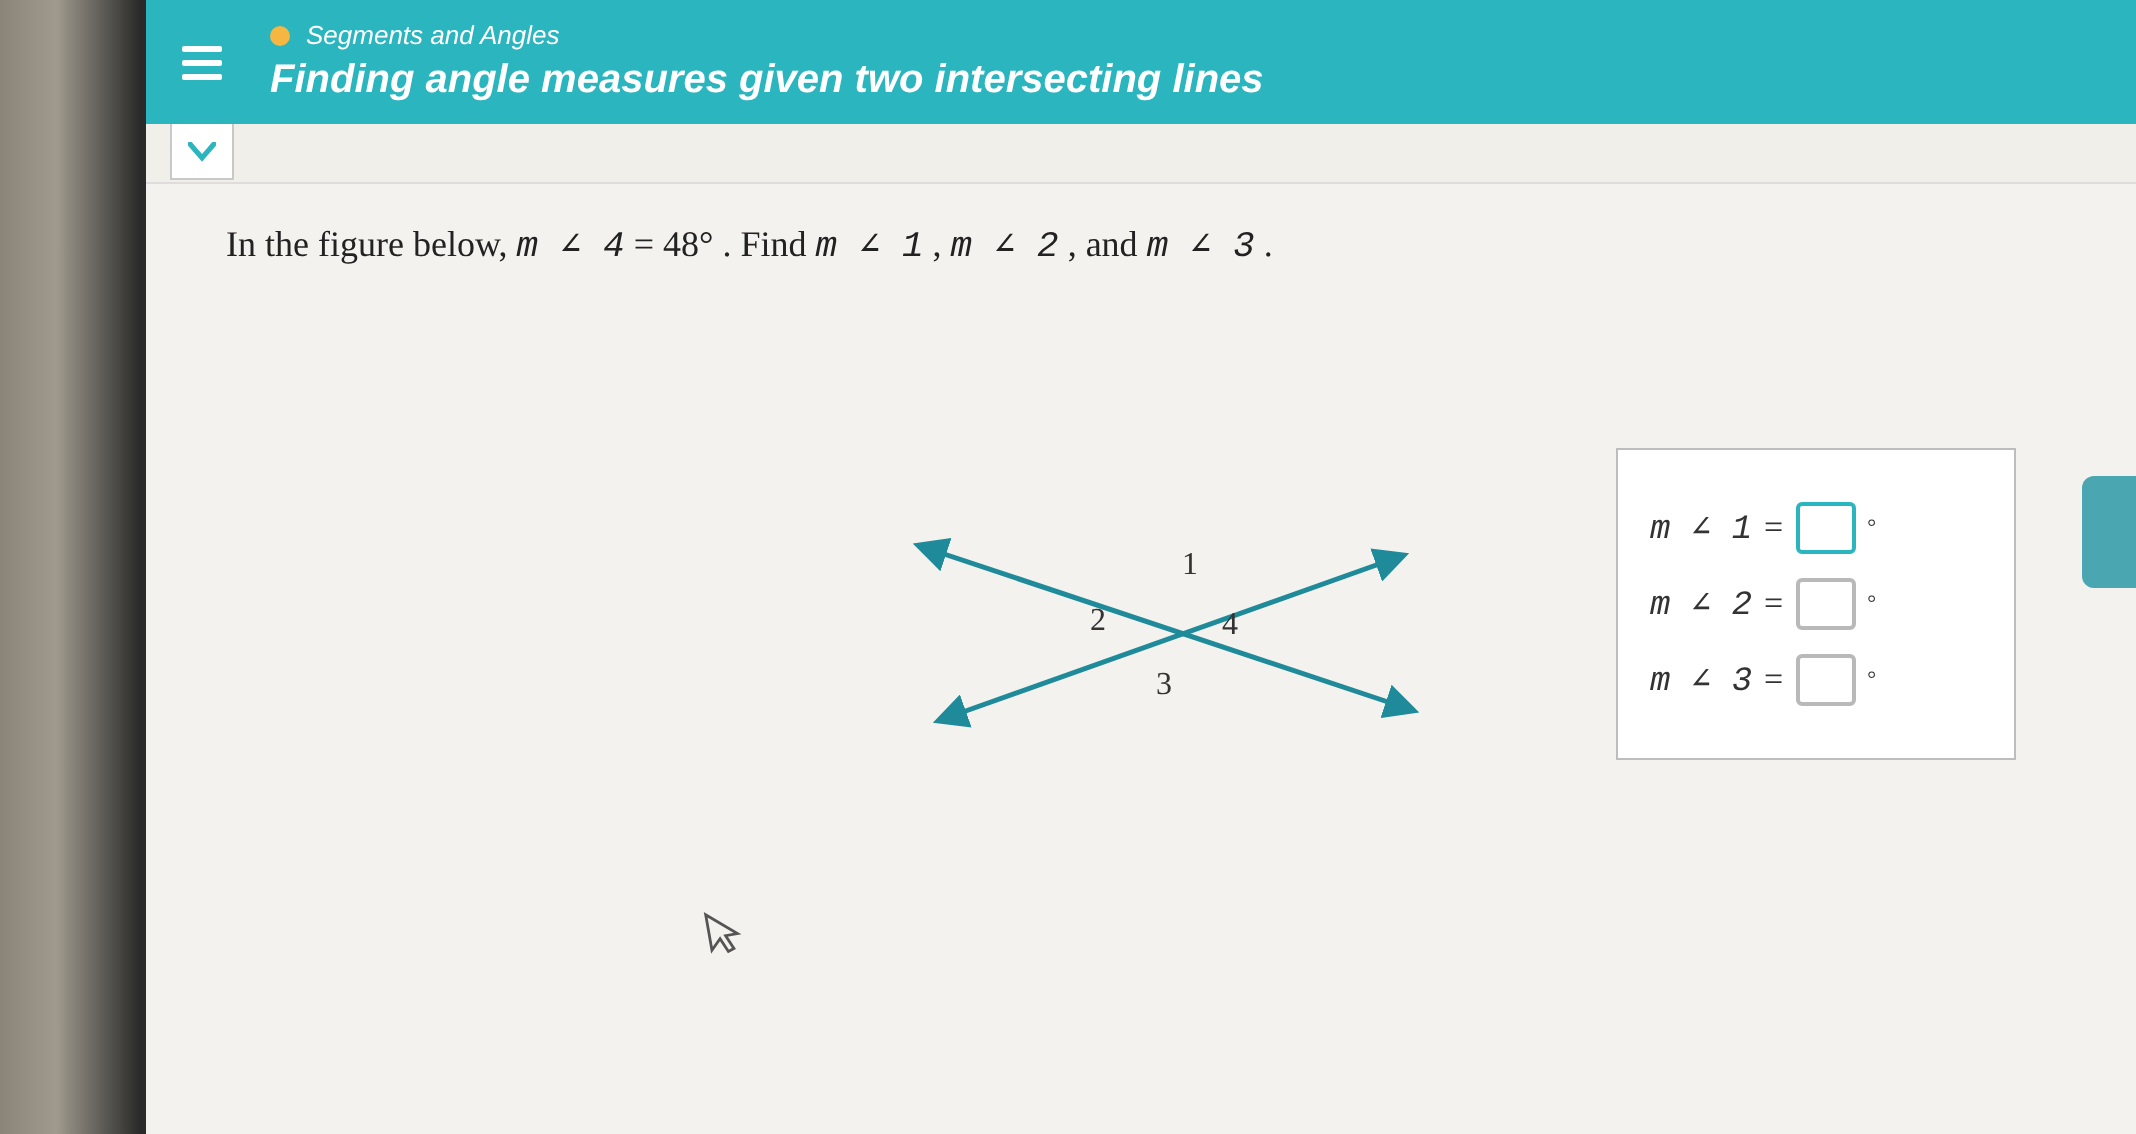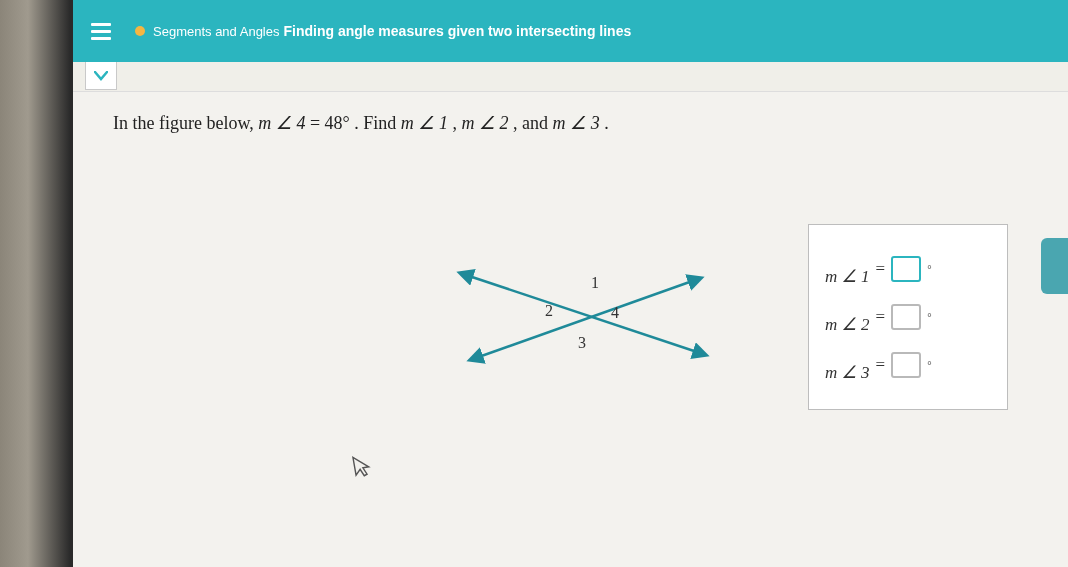--- a/index.html
+++ b/index.html
@@ -36,24 +36,24 @@
     }
     .hamburger {
       display: flex;
       flex-direction: column;
       gap: 4px;
       cursor: pointer;
     }
     .hamburger span {
       width: 20px; height: 3px; background: #fff; border-radius: 1px;
     }
-    .header-text { display: flex; flex-direction: row; gap: 4px; }
+    .header-text { display: flex; flex-direction: column; gap: 4px; font-style: italic; }
     .breadcrumb-row { display: flex; align-items: center; gap: 8px; font-size: 13px; }
     .dot { width: 10px; height: 10px; border-radius: 50%; background: #f5b642; }
-    .title-row { font-size: 14px; font-weight: 700; }
+    .title-row { font-size: 20px; font-weight: 700; }
     .sub-header {
       position: relative;
       height: 30px;
       background: #f0efe9;
       border-bottom: 1px solid #ddd;
     }
     .chevron-box {
       position: absolute;
       left: 12px; top: 0;
       width: 32px; height: 28px;
@@ -67,21 +67,21 @@
     .content {
       padding: 20px 30px 0 30px;
     }
     .problem-text {
       font-size: 18px;
       color: #222;
       font-family: Georgia, 'Times New Roman', serif;
       margin-left: 10px;
     }
     .italic { font-style: italic; }
-    .angle { font-family: Liberation Serif, serif; margin-top: 15px; }
+    .angle { font-family: Liberation Mono, monospace; }
     .work-area {
       position: relative;
       margin-top: 40px;
       height: 300px;
     }
     .figure {
       position: absolute;
       left: 340px; top: 70px;
     }
     .answer-panel {

